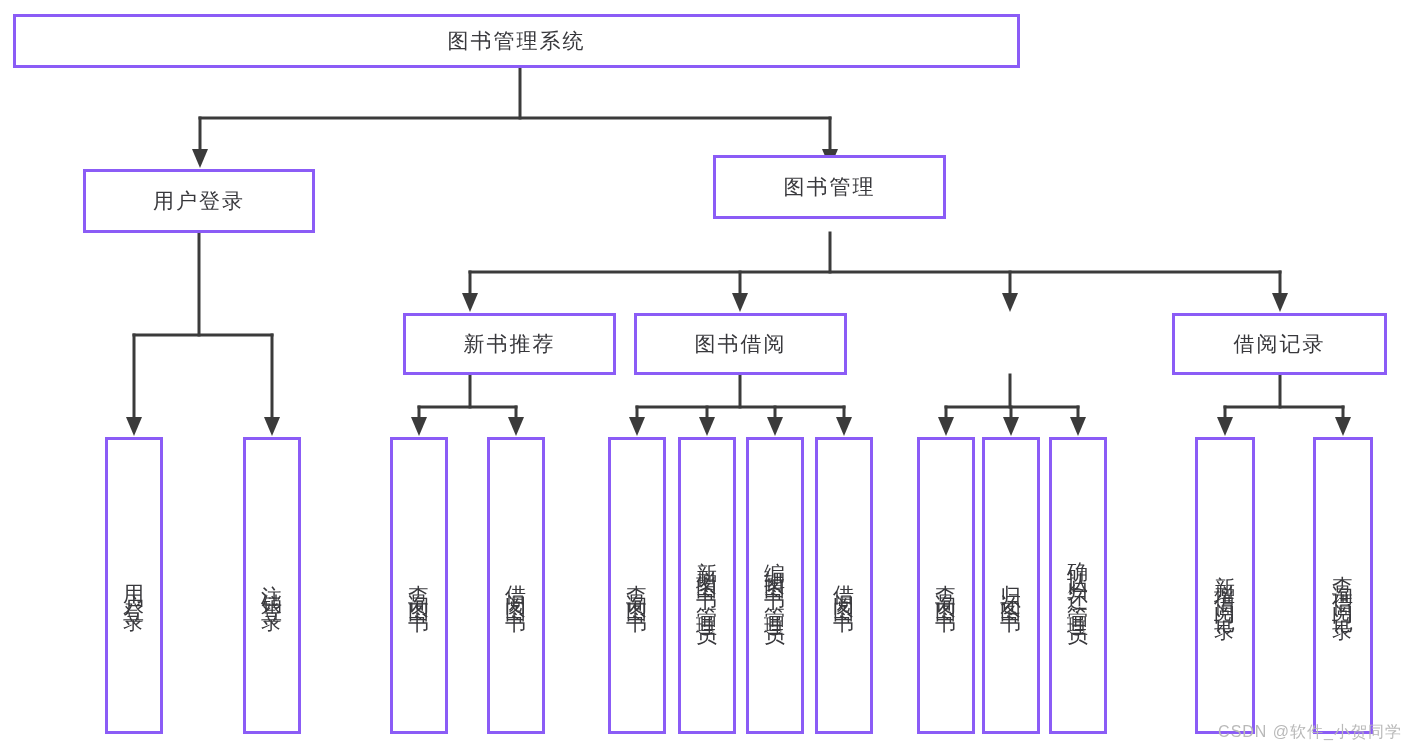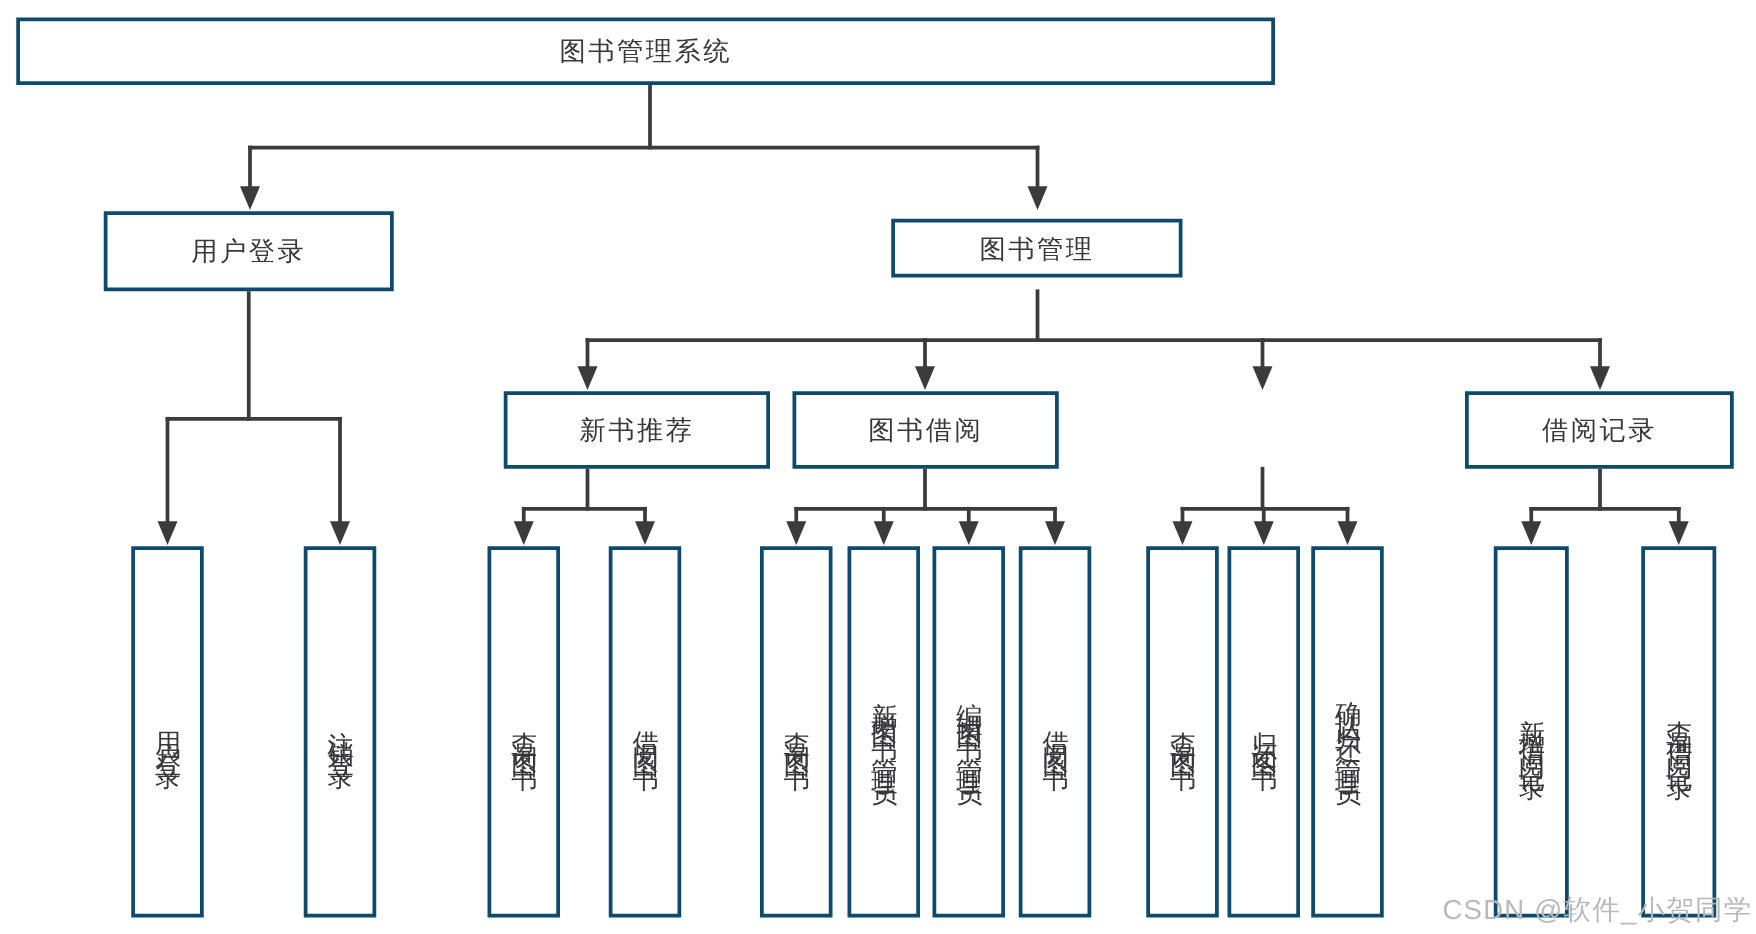--- a/index.html
+++ b/index.html
@@ -13,42 +13,42 @@
     color: #38383c;
   }
   .connectors {
     position: absolute;
     left: 0; top: 0;
     z-index: 1;
   }
   .box {
     position: absolute;
     box-sizing: border-box;
-    border: 3px solid #0c4a6e;
+    border: 3px solid #8b5cf6;
     background: #ffffff;
     display: flex;
     align-items: center;
     justify-content: center;
     z-index: 2;
   }
   .h-label {
     font-size: 21px;
     letter-spacing: 2px;
     white-space: nowrap;
   }
   .leaf { top: 437px; width: 58px; height: 297px; }
   .v-label {
     writing-mode: vertical-rl;
     font-size: 21px;
     line-height: 1;
     letter-spacing: 9px;
   }
   #n-root  { left: 13px;  top: 14px;  width: 1007px; height: 54px; }
   #n-l2-0  { left: 83px;  top: 169px; width: 232px;  height: 64px; }
-  #n-l2-1  { left: 713px; top: 175px; width: 233px;  height: 47px; }
+  #n-l2-1  { left: 713px; top: 155px; width: 233px;  height: 64px; }
   #n-l3-0  { left: 364px; top: 313px; width: 213px;  height: 62px; margin-left: 39px; }
   #n-l3-1  { left: 634px; top: 313px; width: 213px;  height: 62px; }
   #n-l3-2  { left: 903px; top: 313px; width: 213px;  height: 62px; }
   #n-l3-3  { left: 1172px; top: 313px; width: 215px; height: 62px; }
   #n-leaf-0  { left: 105px; }
   #n-leaf-1  { left: 243px; }
   #n-leaf-2  { left: 390px; }
   #n-leaf-3  { left: 487px; }
   #n-leaf-4  { left: 608px; }
   #n-leaf-5  { left: 678px; }
@@ -56,21 +56,21 @@
   #n-leaf-7  { left: 815px; }
   #n-leaf-8  { left: 917px; }
   #n-leaf-9  { left: 982px; }
   #n-leaf-10 { left: 1049px; }
   #n-leaf-11 { left: 1195px; width: 60px; }
   #n-leaf-12 { left: 1313px; width: 60px; }
   .watermark {
     position: absolute;
     right: 3px;
     bottom: 4px;
-    font-size: 22px;
+    font-size: 16px;
     color: #b9b9b9;
     letter-spacing: 1px;
     z-index: 5;
     white-space: nowrap;
   }
 </style>
 </head>
 <body>
 
 <div class="stage">

